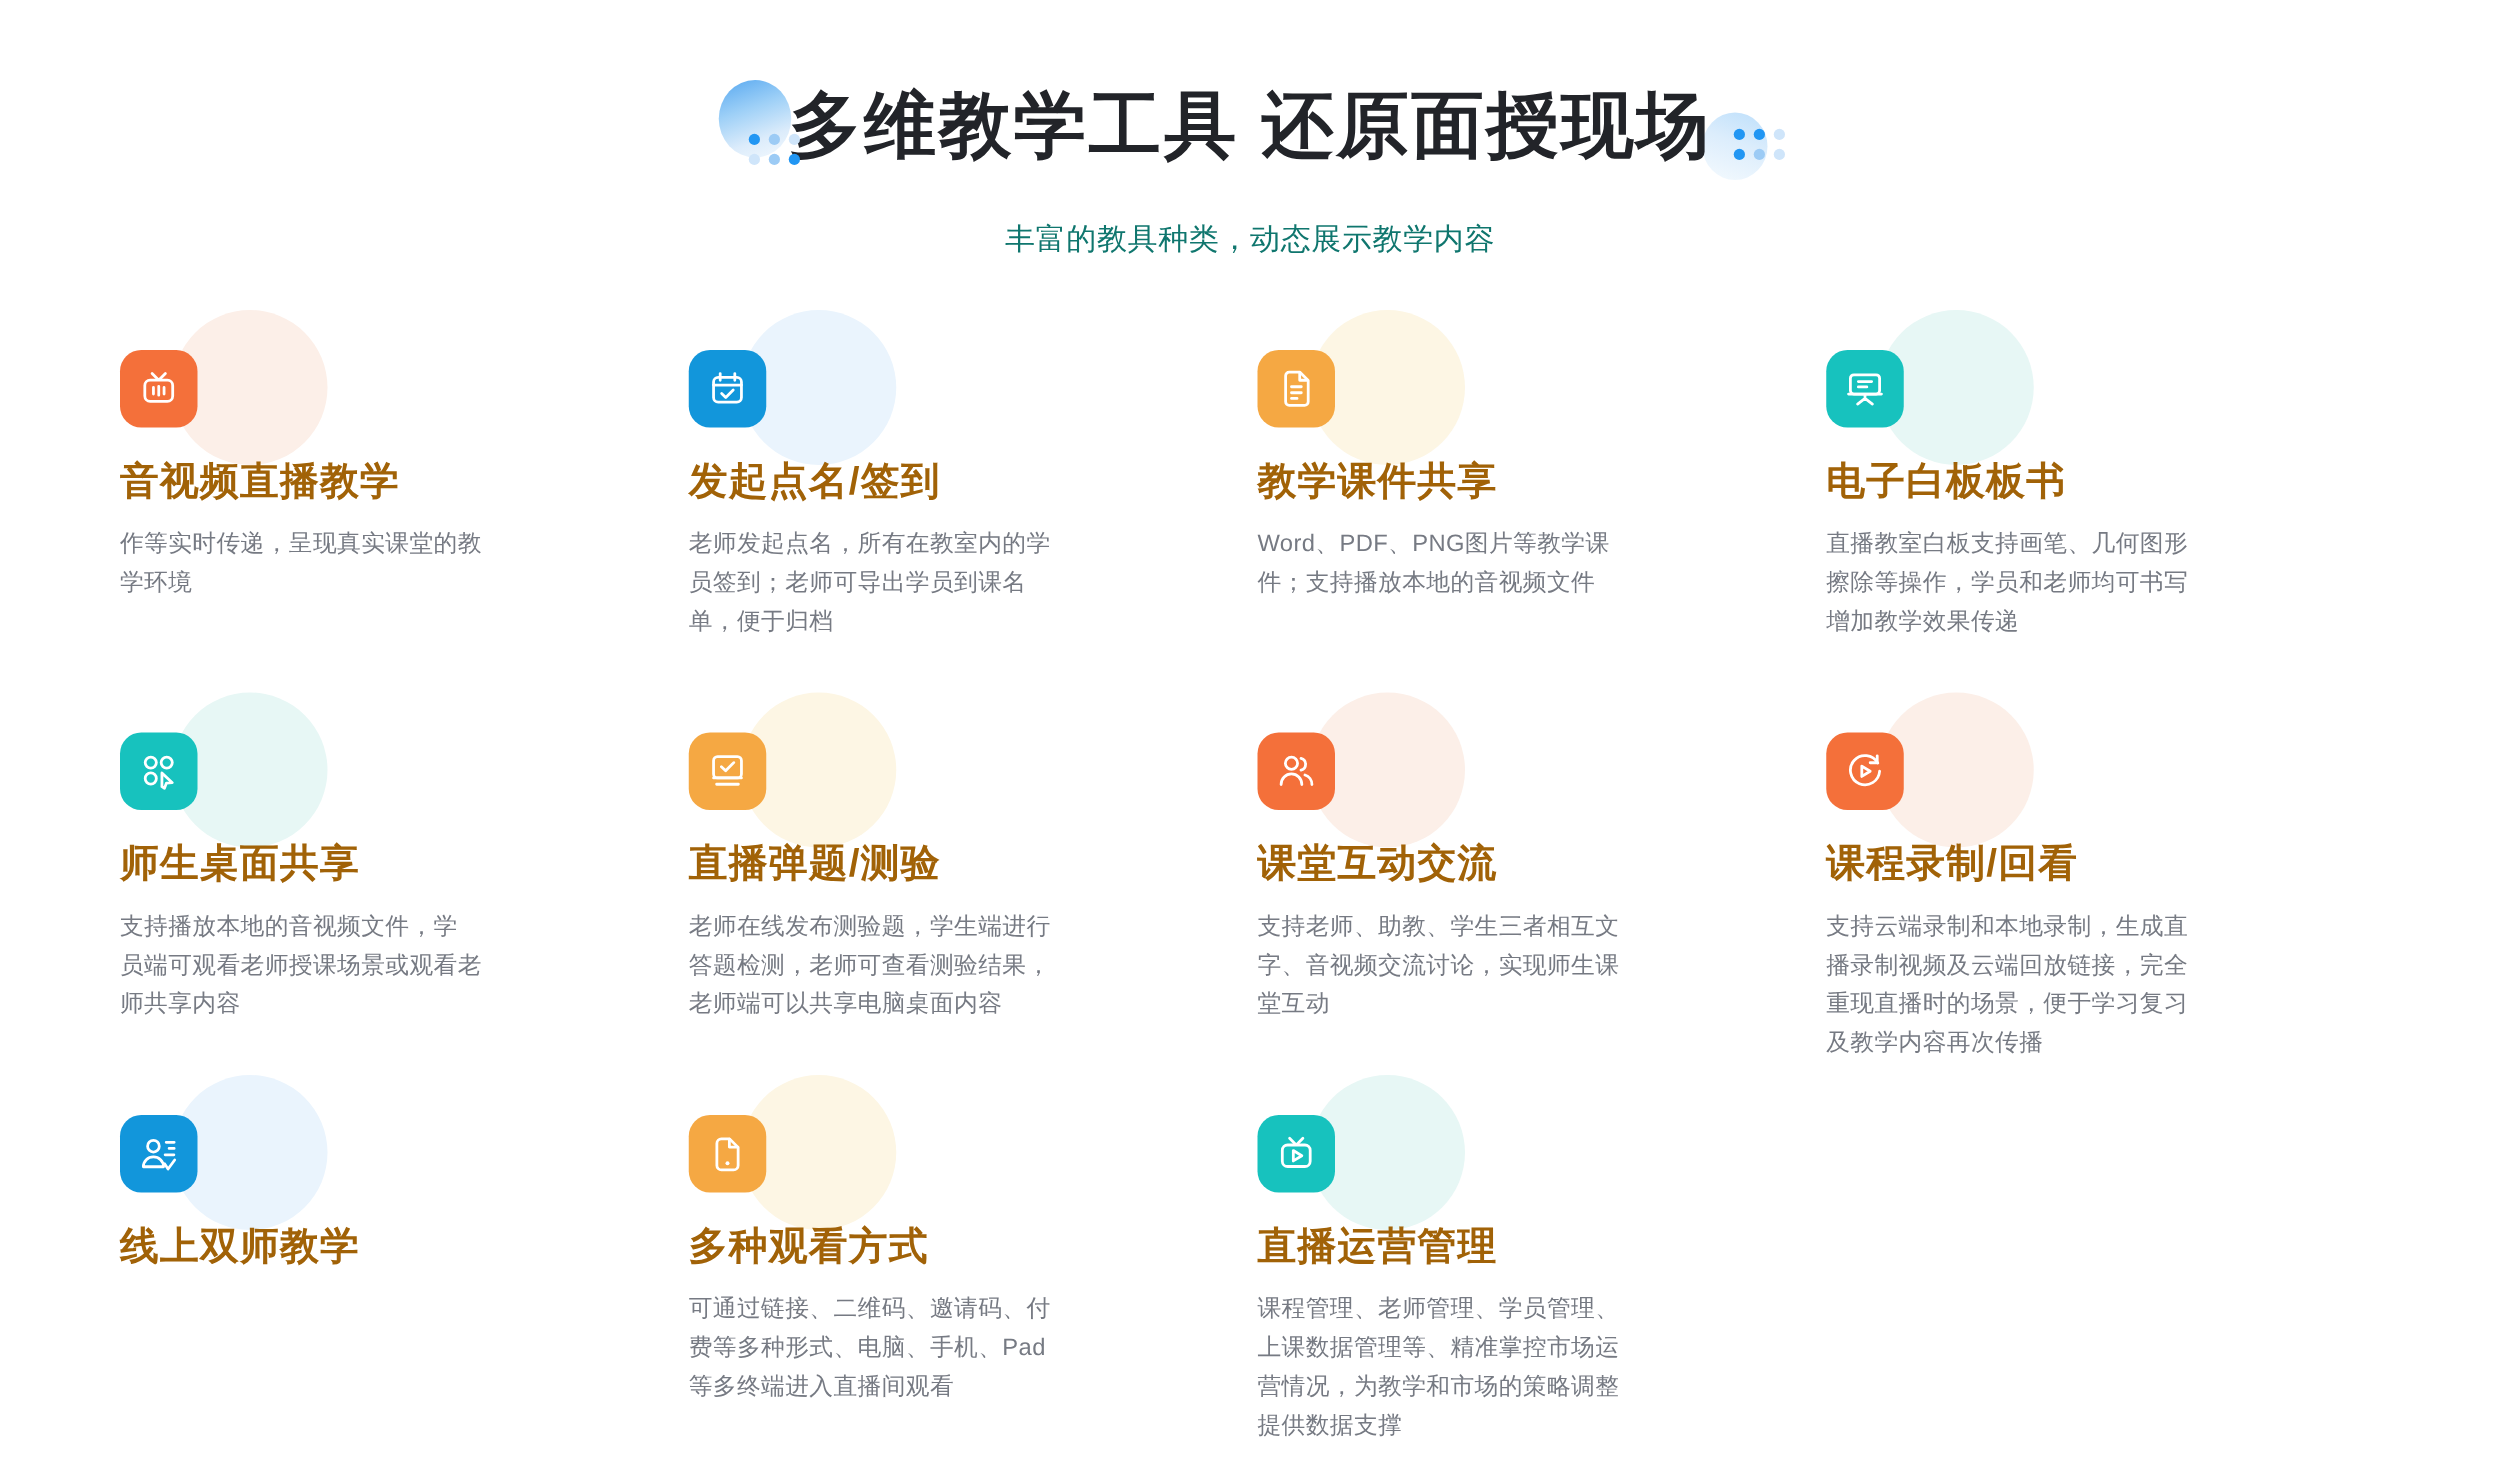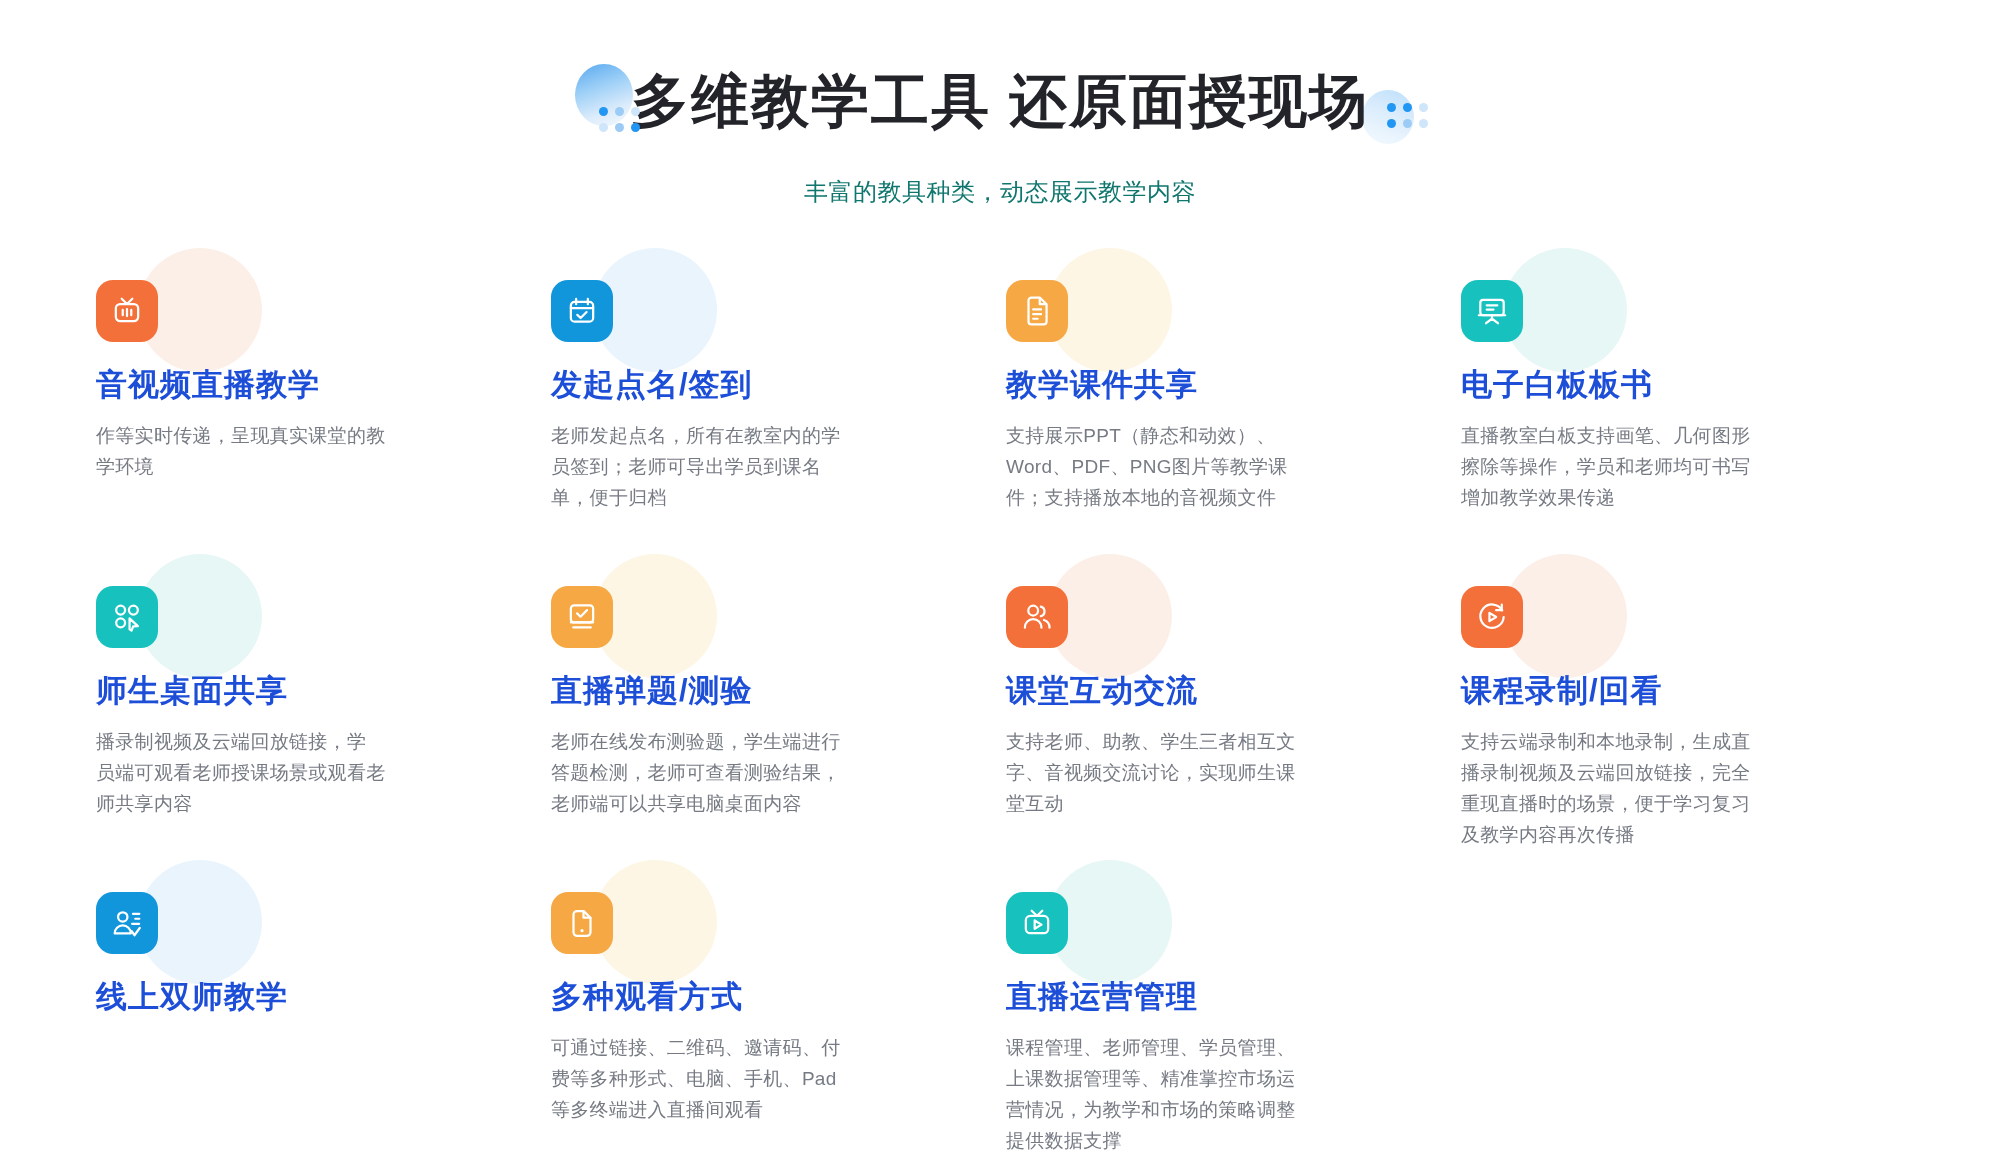--- a/index.html
+++ b/index.html
@@ -64,21 +64,21 @@
   .icon-tile{
     position:absolute;left:0;top:0;
     width:62px;height:62px;border-radius:17px;
     display:flex;align-items:center;justify-content:center;
     z-index:2;
   }
   .icon-tile svg{display:block;}
   .cell-title{
     position:absolute;left:0;top:84px;
     font-size:31px;line-height:42px;font-weight:700;
-    color:#1d4ed8;letter-spacing:1px;white-space:nowrap;
+    color:#a16207;letter-spacing:1px;white-space:nowrap;
   }
   .cell-desc{
     position:absolute;left:0;top:140px;width:348px;
     font-size:19px;line-height:31px;color:#767a83;letter-spacing:.3px;
   }
   .cell-desc p{margin:0;}
 </style>
 </head>
 <body>
 
@@ -153,21 +153,20 @@
           <div class="blob" style="background: rgb(253, 246, 228);"></div>
           <div class="icon-tile" style="background: rgb(245, 168, 67);">
             <svg width="34" height="34" viewBox="0 0 32 32">
               <path stroke="#fff" stroke-width="2.1" fill="none" stroke-linecap="round" stroke-linejoin="round" d="M8 6.2a2.7 2.7 0 0 1 2.7-2.7h8.1L25 9.7v16.1a2.7 2.7 0 0 1-2.7 2.7H10.7A2.7 2.7 0 0 1 8 25.8z"></path>
               <path stroke="#fff" stroke-width="2.1" fill="none" stroke-linecap="round" stroke-linejoin="round" d="M18.6 3.8v5.8h5.9M12.4 14.5h7.4M12.4 19h7.4M12.4 23.3h4.2"></path>
             </svg>
           </div>
         </div>
         <div class="cell-title">教学课件共享</div>
         <div class="cell-desc">
-          <p>支持展示PPT（静态和动效）、</p>
           <p>Word、PDF、PNG图片等教学课</p>
           <p>件；支持播放本地的音视频文件</p>
         </div>
       </div>
       <div class="cell">
         <div class="icon-wrap">
           <div class="blob" style="background: rgb(231, 247, 245);"></div>
           <div class="icon-tile" style="background: rgb(23, 194, 190);">
             <svg width="34" height="34" viewBox="0 0 32 32">
               <rect stroke="#fff" stroke-width="2.1" fill="none" stroke-linecap="round" stroke-linejoin="round" x="5" y="5.5" width="22" height="14.5" rx="2.6"></rect>
@@ -189,21 +188,21 @@
             <svg width="34" height="34" viewBox="0 0 32 32">
               <circle stroke="#fff" stroke-width="2.1" fill="none" stroke-linecap="round" stroke-linejoin="round" cx="10" cy="9.5" r="4.2"></circle>
               <circle stroke="#fff" stroke-width="2.1" fill="none" stroke-linecap="round" stroke-linejoin="round" cx="22" cy="9.5" r="4.2"></circle>
               <circle stroke="#fff" stroke-width="2.1" fill="none" stroke-linecap="round" stroke-linejoin="round" cx="10" cy="21.5" r="4.2"></circle>
               <path stroke="#fff" stroke-width="2.1" fill="none" stroke-linecap="round" stroke-linejoin="round" d="M18.4 27.6V17.3l7.8 7.3-4.4.3-1.5 3.9z"></path>
             </svg>
           </div>
         </div>
         <div class="cell-title">师生桌面共享</div>
         <div class="cell-desc">
-          <p>播录制视频及云端回放链接，学</p>
+          <p>支持播放本地的音视频文件，学</p>
           <p>员端可观看老师授课场景或观看老</p>
           <p>师共享内容</p>
         </div>
       </div>
       <div class="cell">
         <div class="icon-wrap">
           <div class="blob" style="background: rgb(253, 246, 228);"></div>
           <div class="icon-tile" style="background: rgb(245, 168, 67);">
             <svg width="34" height="34" viewBox="0 0 32 32">
               <rect stroke="#fff" stroke-width="2.1" fill="none" stroke-linecap="round" stroke-linejoin="round" x="5.5" y="5" width="21" height="16" rx="3"></rect>

